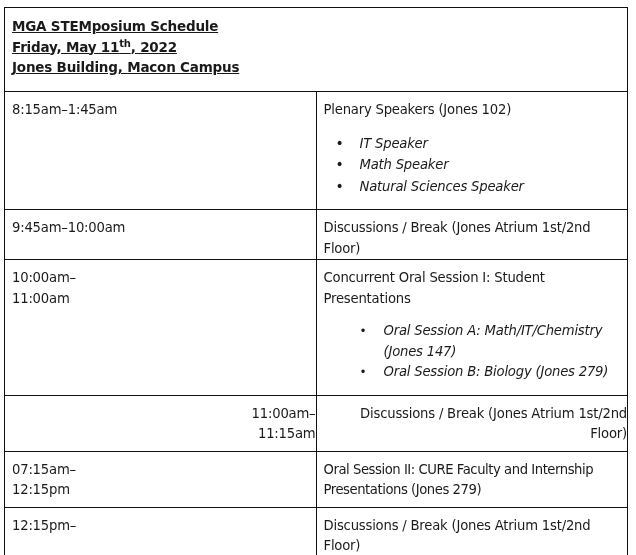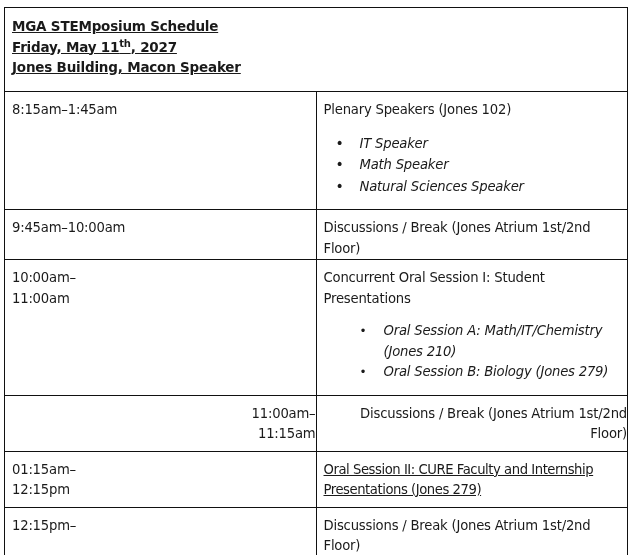--- a/index.html
+++ b/index.html
@@ -53,22 +53,22 @@
     tr.r7 td { height: 47px; }
   </style>
 </head>
 <body>
 
 <table class="schedule">
   <tbody>
       <tr>
     <td class="header-cell" colspan="2">
       <div>MGA STEMposium Schedule</div>
-      <div><span>Friday, May 11</span><sup>th</sup><span>, 2027</span></div>
-      <div>Jones Building, Macon Speaker</div>
+      <div><span>Friday, May 11</span><sup>th</sup><span>, 2022</span></div>
+      <div>Jones Building, Macon Campus</div>
     </td>
   </tr>
 
 
   <tr class="r2">
     <td class="time-cell">8:15am–1:45am</td>
     <td class="desc-cell">
       <div>Plenary Speakers (Jones 102)</div>
       <ul class="lvl1">
         <li>IT Speaker</li>
@@ -84,40 +84,40 @@
   </tr>
 
   <tr class="r4">
     <td class="time-cell">
       <div>10:00am–</div>
       <div>11:00am</div>
     </td>
     <td class="desc-cell">
       <div>Concurrent Oral Session I: Student Presentations</div>
       <ul class="lvl2">
-        <li>Oral Session A: Math/IT/Chemistry (Jones 210)</li>
+        <li>Oral Session A: Math/IT/Chemistry (Jones 147)</li>
         <li>Oral Session B: Biology (Jones 279)</li>
       </ul>
     </td>
   </tr>
 
   <tr class="r5">
     <td class="time-cell">
       <div>11:00am–</div>
       <div>11:15am</div>
     </td>
     <td class="desc-cell">Discussions / Break (Jones Atrium 1st/2nd Floor)</td>
   </tr>
 
   <tr class="r6">
     <td class="time-cell">
-      <div>01:15am–</div>
+      <div>07:15am–</div>
       <div>12:15pm</div>
     </td>
-    <td class="desc-cell" style="letter-spacing:-0.45px;text-decoration:underline;">Oral Session II: CURE Faculty and Internship Presentations (Jones 279)</td>
+    <td class="desc-cell" style="letter-spacing:-0.45px;">Oral Session II: CURE Faculty and Internship Presentations (Jones 279)</td>
   </tr>
 
   <tr class="r7">
     <td class="time-cell">
       <div>12:15pm–</div>
 
     </td>
     <td class="desc-cell">Discussions / Break (Jones Atrium 1st/2nd Floor)</td>
   </tr>
 

